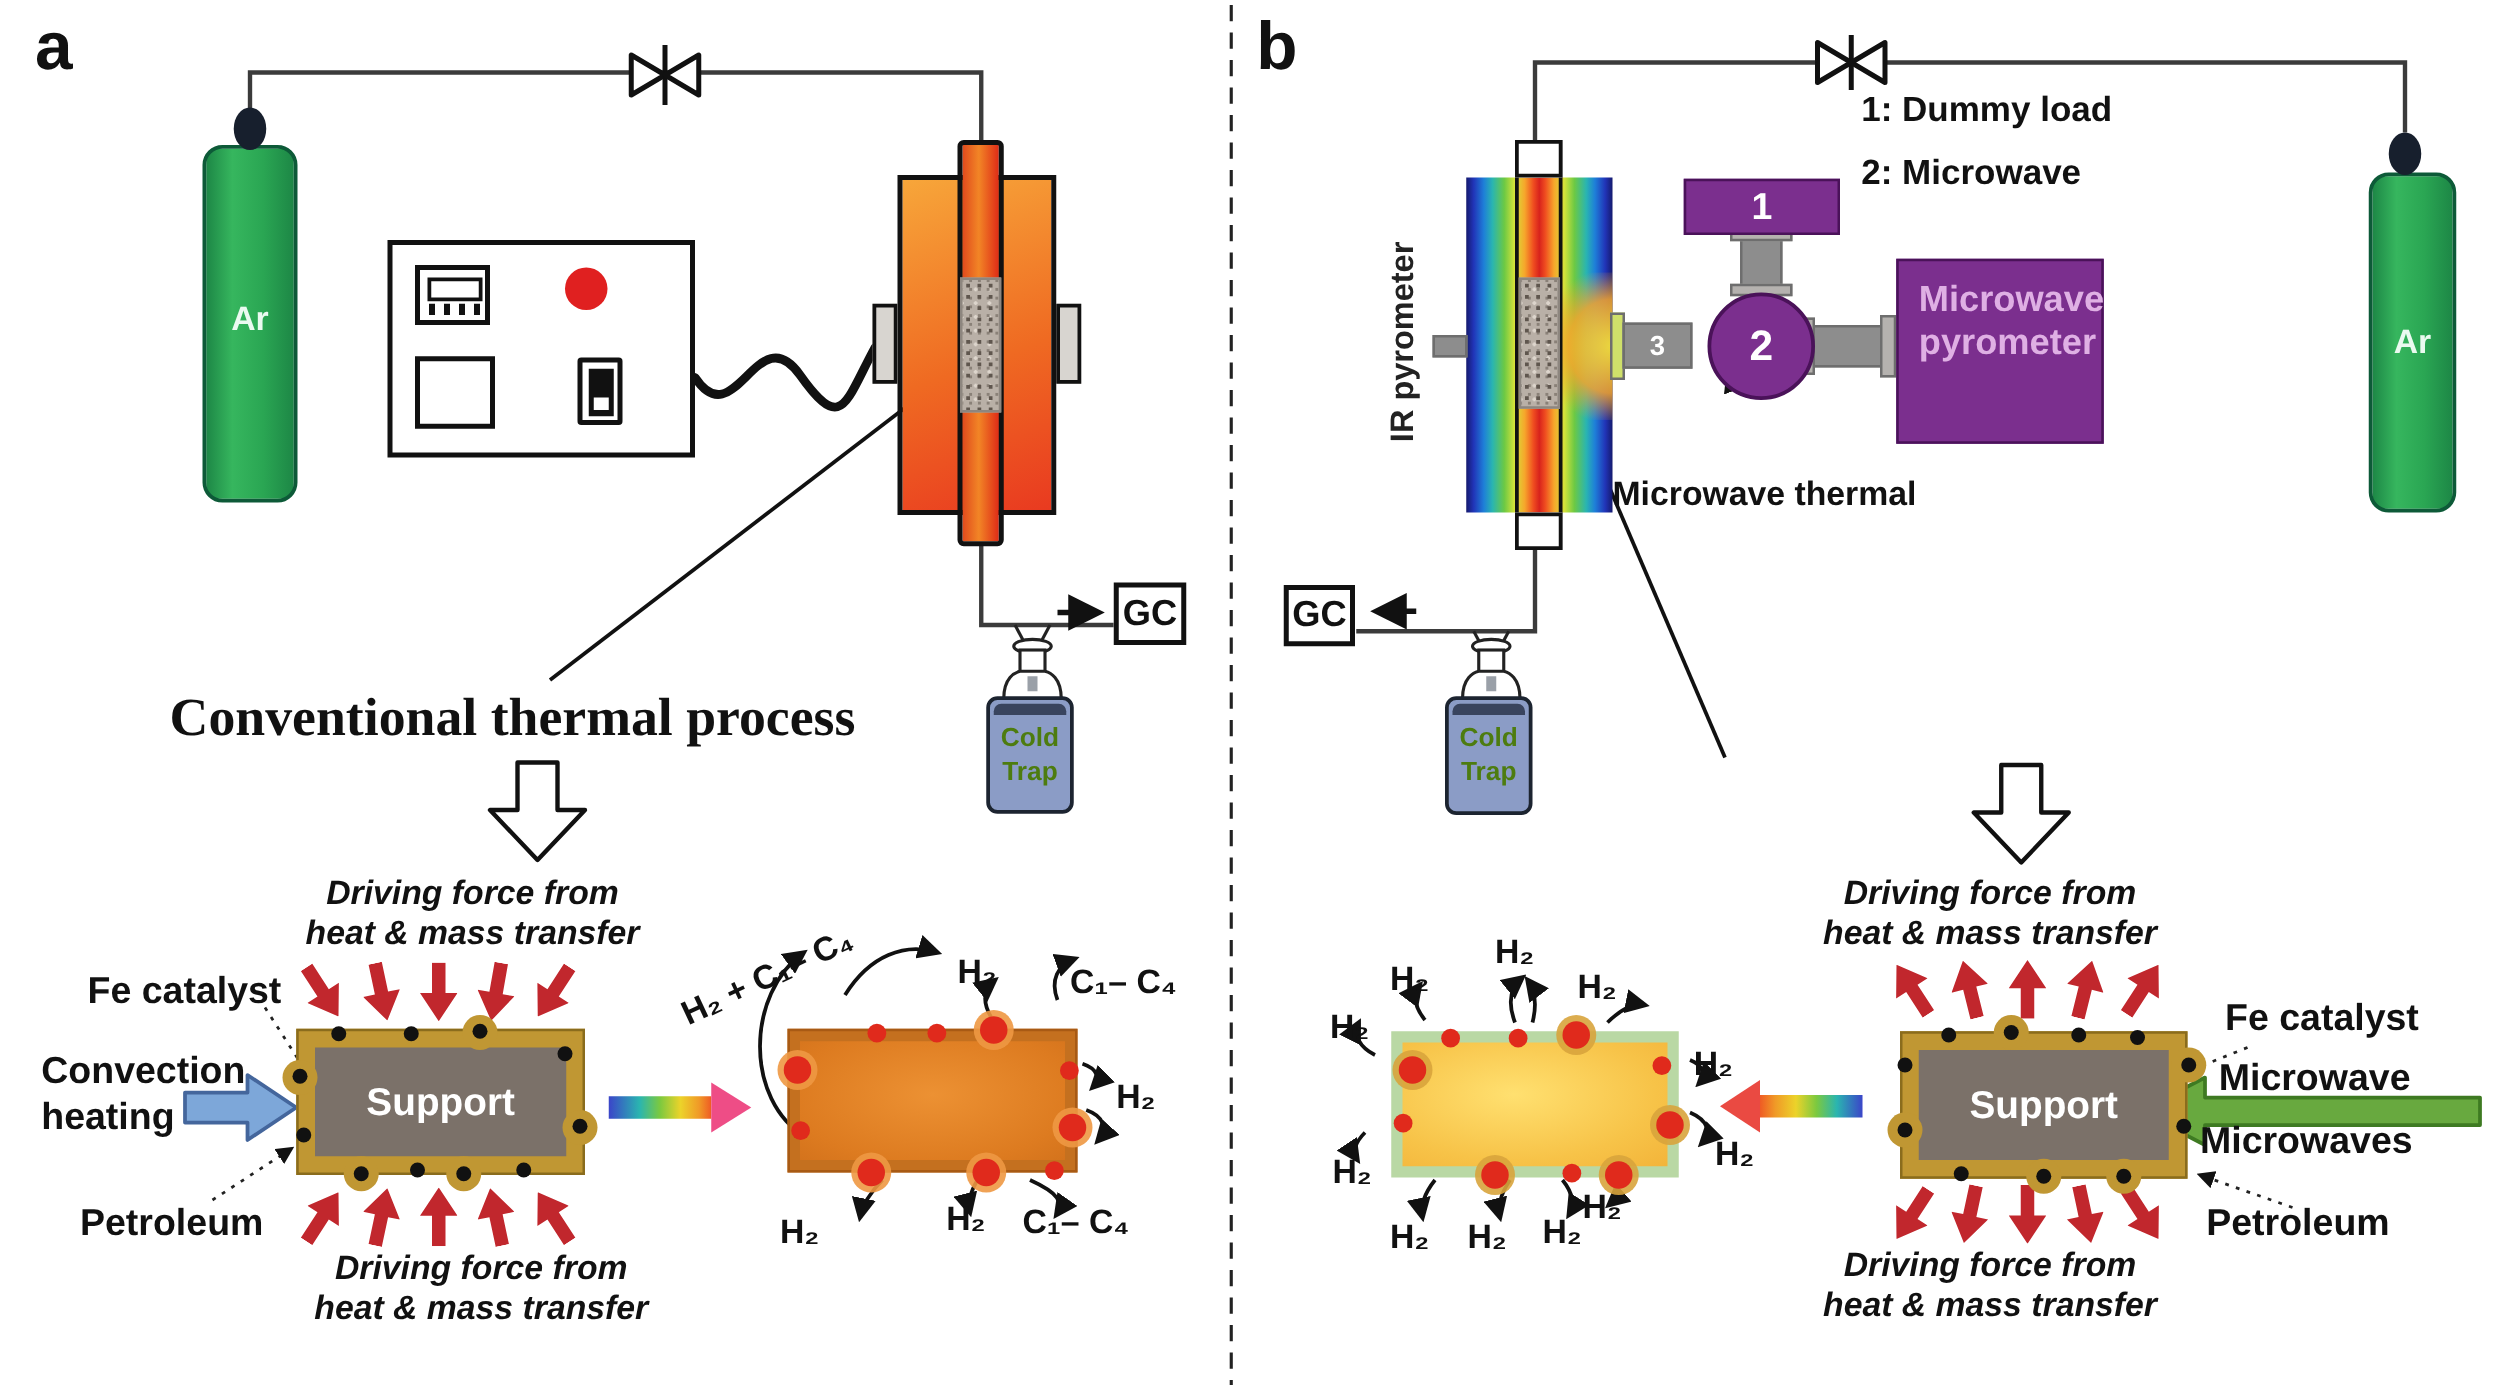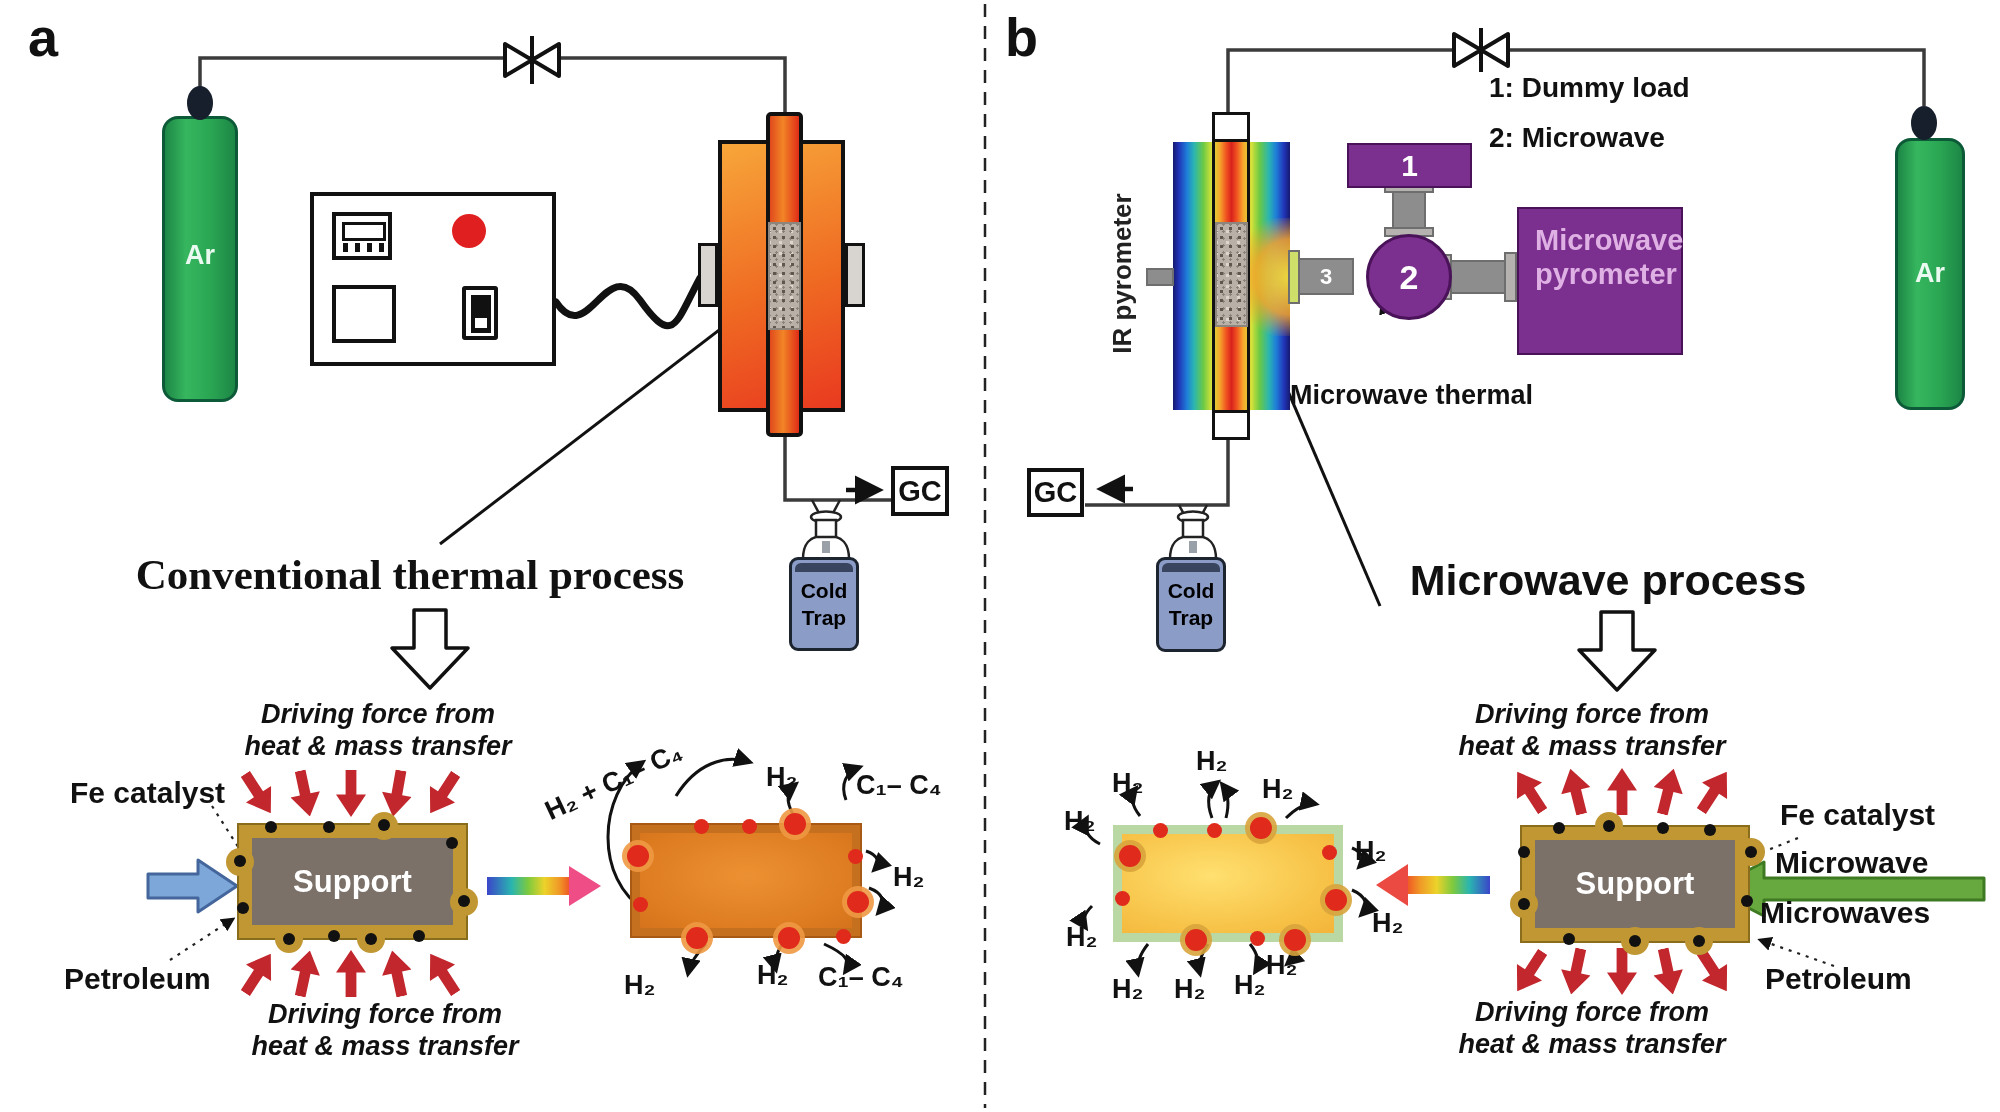--- a/index.html
+++ b/index.html
@@ -31,21 +31,21 @@
        background-image:radial-gradient(#5f564e 1.6px,transparent 1.6px),
                         radial-gradient(#8a8178 1.3px,transparent 1.3px),
                         radial-gradient(#ddd5cc 1.5px,transparent 1.5px);
        background-size:9px 9px,7px 7px,11px 11px;
        background-position:0 0,3px 4px,5px 2px;border:2px solid #8d867f;}
   .gc-box{border:4px solid #111;background:#fff;display:flex;align-items:center;justify-content:center;
           font-weight:bold;font-size:29px;}
   .trap-body{background:var(--cold-trap-blue);border:3px solid #1c2430;border-radius:9px;}
   .trap-body:before{content:"";position:absolute;left:3px;right:3px;top:3px;height:9px;
           background:#39445e;border-radius:6px 6px 0 0;}
-  .trap-text{color:#000000;font-weight:bold;font-size:21px;text-align:center;line-height:27px;}
+  .trap-text{color:#4d7c0f;font-weight:bold;font-size:21px;text-align:center;line-height:27px;}
   .proc-label{font-weight:bold;font-size:43px;white-space:nowrap;text-align:center;}
   .df{font-style:italic;font-weight:bold;font-size:27px;line-height:32px;text-align:center;white-space:nowrap;}
   .side-label{font-weight:bold;font-size:30px;white-space:nowrap;}
   .support-outer{background:var(--gold);border:2px solid #8a6c1d;}
   .support-inner{position:absolute;left:13px;top:13px;right:13px;bottom:13px;background:var(--support-gray);}
   .support-text{position:absolute;left:0;top:0;width:100%;height:100%;display:flex;align-items:center;
           justify-content:center;color:#fff;font-weight:bold;font-size:31px;}
   .bump{background:var(--gold);border-radius:50%;}
   .bdot{background:#111;border-radius:50%;}
   .product-outer{background:#c4701f;border:2px solid #a85a14;}
@@ -245,20 +245,24 @@
     <div>Trap</div>
   </div>
 
   <div class="abs proc-label" style="left:60px;top:550px;width:700px;font-family:Liberation Serif, serif;">Conventional thermal process</div>
 
   <div class="abs df" style="left:228px;top:698px;width:300px;">
     <div>Driving force from</div>
     <div>heat &amp; mass transfer</div>
   </div>
   <div class="abs side-label" style="left:70px;top:776px;">Fe catalyst</div>
+  <div class="abs side-label" style="left:33px;top:838px;line-height:37px;">
+    <div>Convection</div>
+    <div>heating</div>
+  </div>
   <div class="abs side-label" style="left:64px;top:962px;">Petroleum</div>
 
   <div class="abs support-outer" style="left:237px;top:823px;width:231px;height:117px;">
     <div class="support-inner"></div>
     <div class="support-text">Support</div>
   </div>
 
   <div class="abs df" style="left:235px;top:998px;width:300px;">
     <div>Driving force from</div>
     <div>heat &amp; mass transfer</div>
@@ -307,21 +311,20 @@
   <div class="abs humanist" style="left:1489px;top:122px;">2: Microwave</div>
   <div class="abs humanist" style="left:1290px;top:380px;font-size:27px;">Microwave thermal</div>
 
   <div class="abs gc-box" style="left:1027px;top:468px;width:57px;height:49px;">GC</div>
   <div class="abs trap-body" style="left:1156px;top:557px;width:70px;height:95px;"></div>
   <div class="abs trap-text" style="left:1156px;top:577px;width:70px;">
     <div>Cold</div>
     <div>Trap</div>
   </div>
 
-  <div class="abs proc-label" style="left:1408px;top:556px;width:400px;">Microwave process</div>
 
   <div class="abs df" style="left:1442px;top:698px;width:300px;">
     <div>Driving force from</div>
     <div>heat &amp; mass transfer</div>
   </div>
   <div class="abs side-label" style="left:1780px;top:798px;">Fe catalyst</div>
   <div class="abs side-label" style="left:1775px;top:846px;">Microwave</div>
   <div class="abs side-label" style="left:1760px;top:896px;">Microwaves</div>
   <div class="abs side-label" style="left:1765px;top:962px;">Petroleum</div>
 

